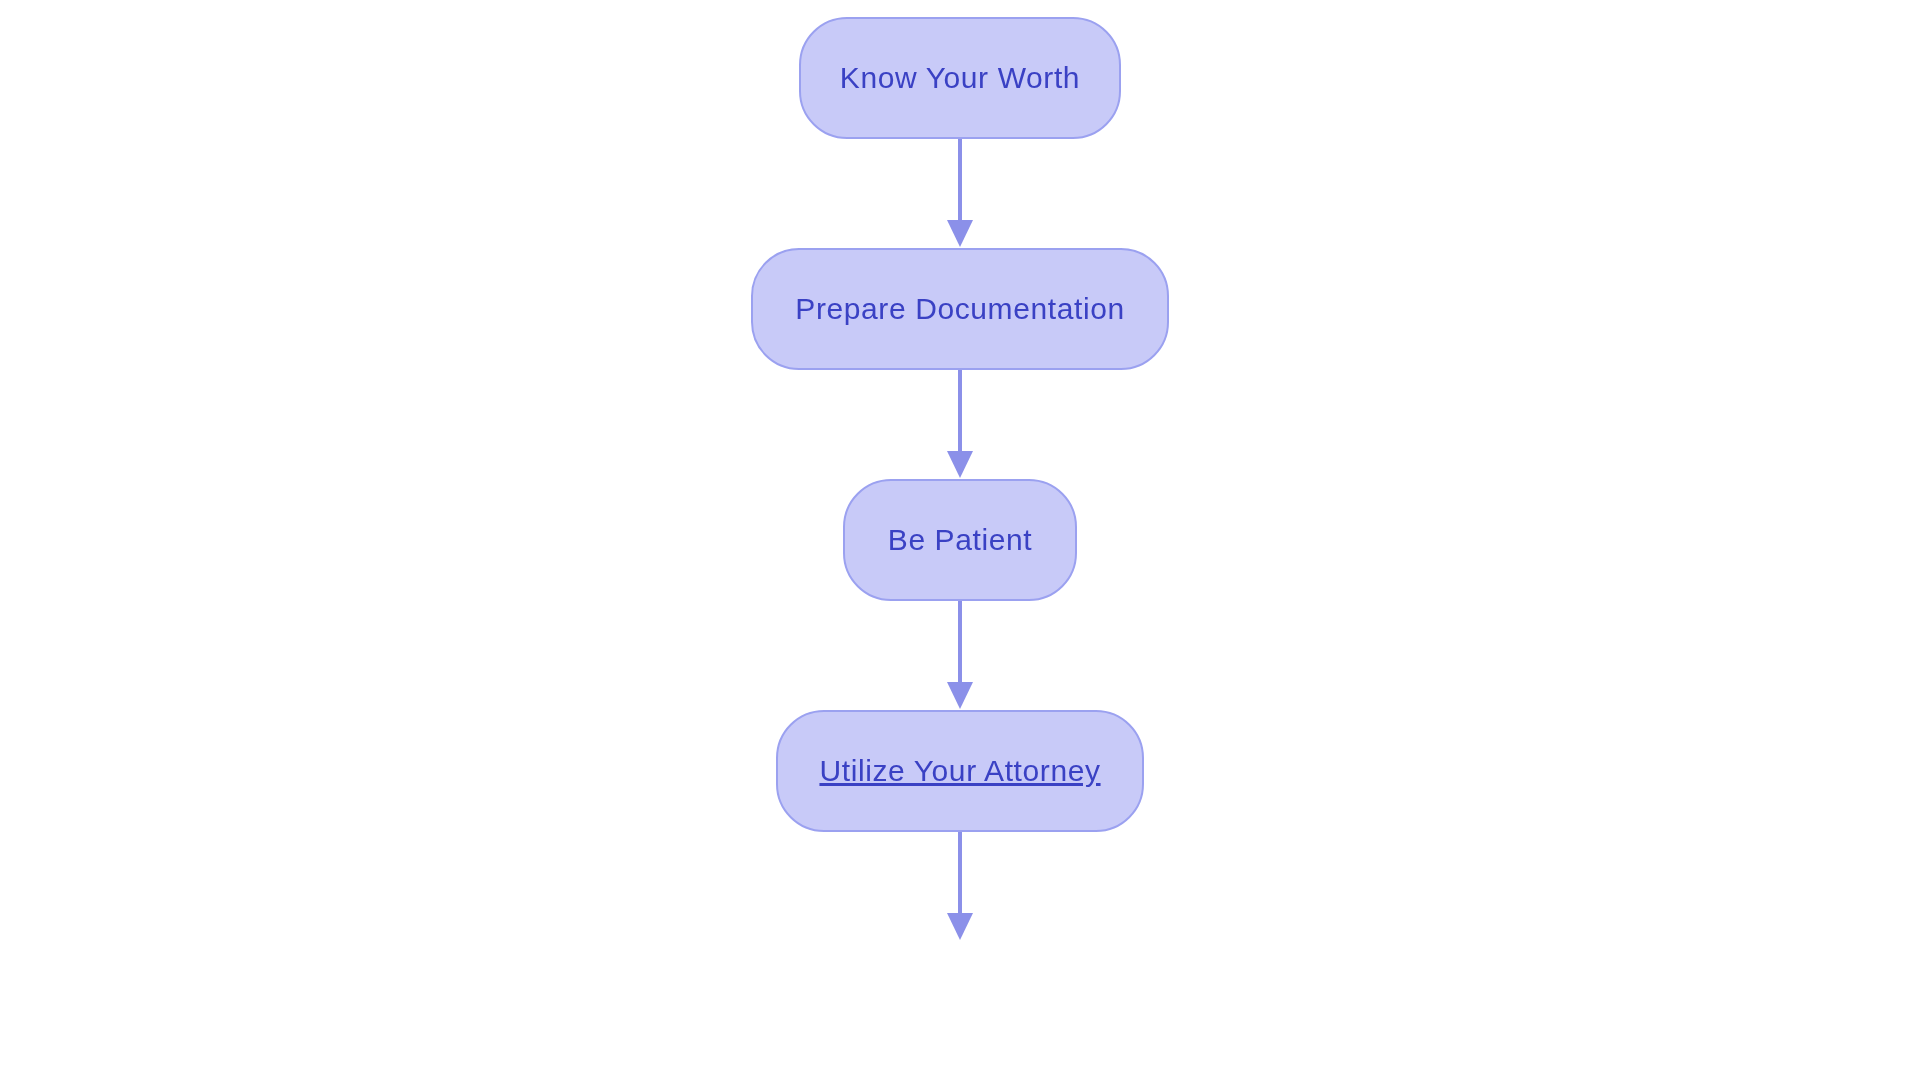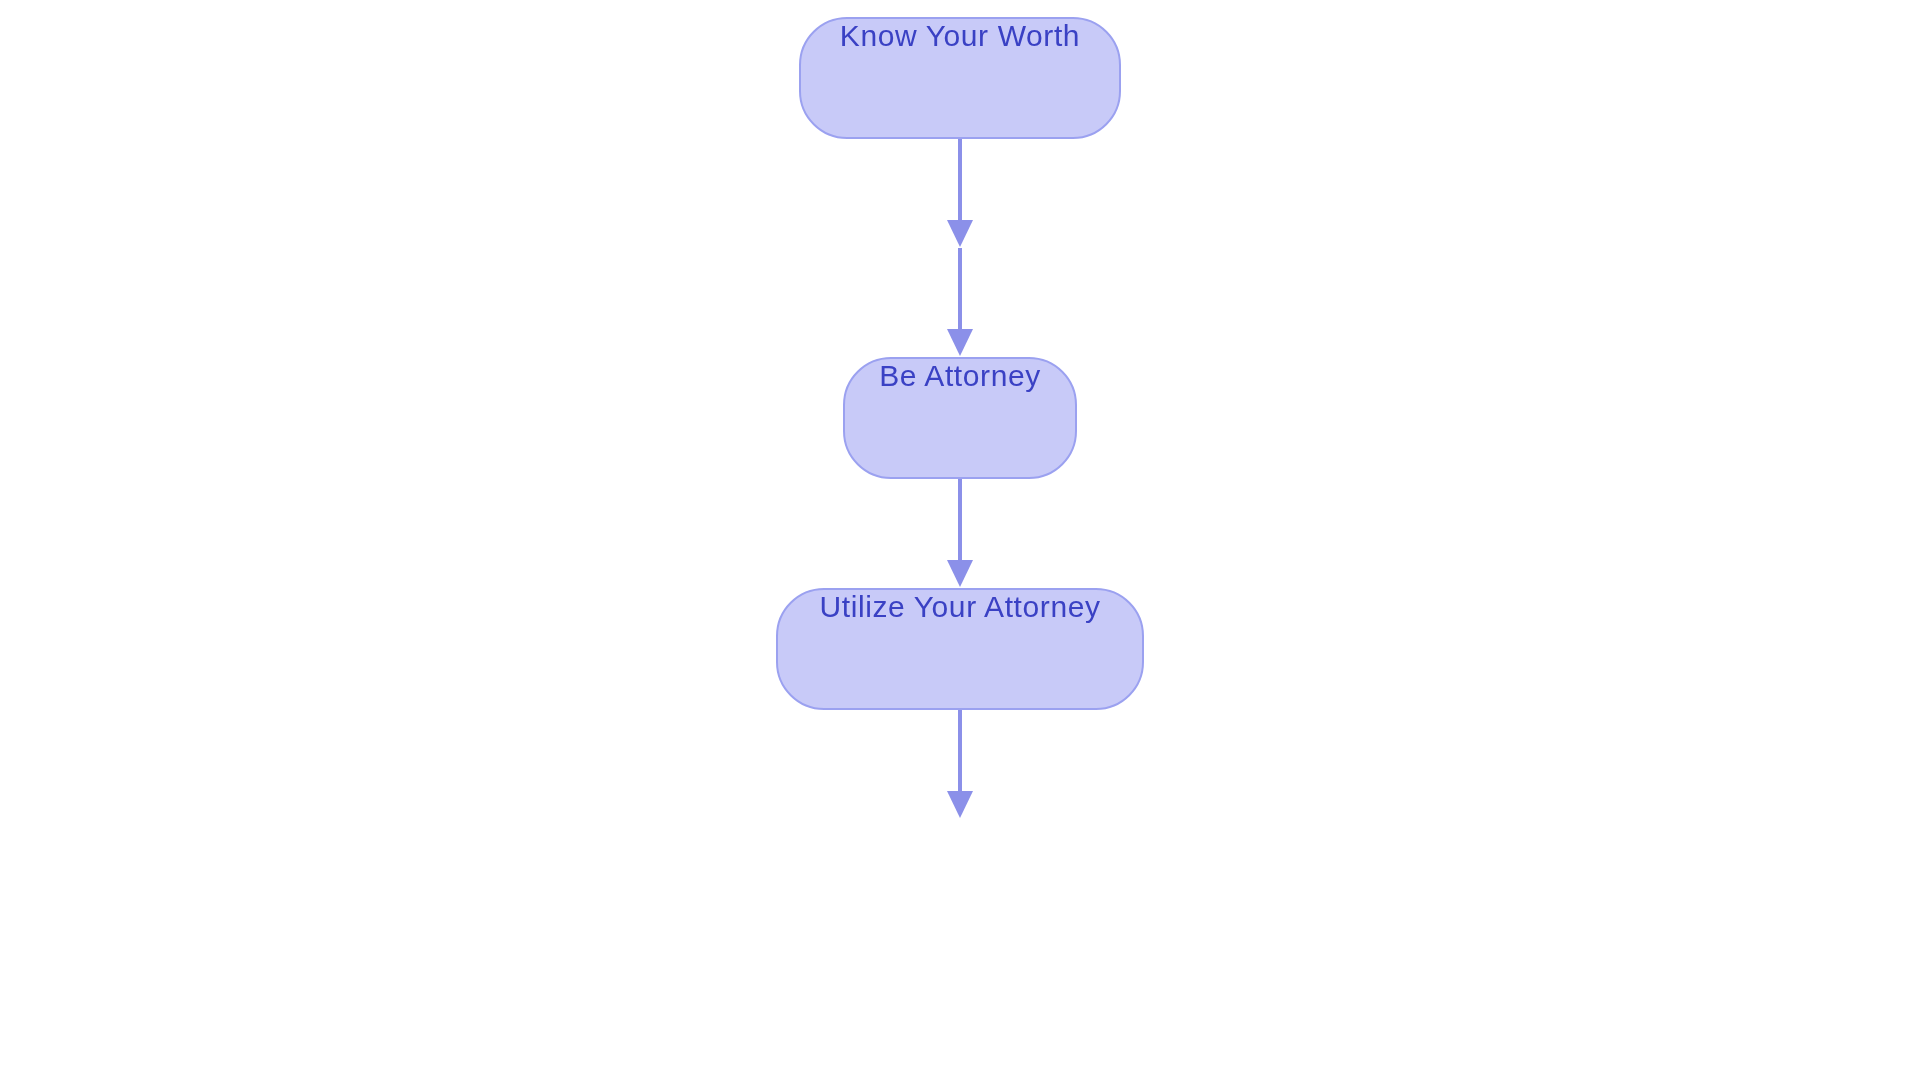--- a/index.html
+++ b/index.html
@@ -34,29 +34,29 @@
   }
   .node {
     height: 122px;
     border: 2px solid var(--node-border);
     border-radius: 48px;
     background: var(--node-fill);
     color: var(--node-text);
     font-size: 30px;
     letter-spacing: 0.02em;
     display: flex;
-    align-items: flex-start;
+    align-items: center;
     justify-content: center;
     white-space: nowrap;
     flex: 0 0 auto;
   }
   .node.w1 { width: 322px; }
   .node.w2 { width: 418px; }
   .node.w3 { width: 234px; }
-  .node.w4 { width: 368px; }
+  .node.w4 { width: 368px; text-decoration: underline; }
   .node.w5 { width: 333px; }
   .connector {
     height: 109px;
     display: flex;
     flex-direction: column;
     align-items: center;
     flex: 0 0 auto;
   }
   .connector .line {
     width: 4px;
@@ -79,28 +79,31 @@
 
     <div class="node w1">
       <span>Know Your Worth</span>
     </div>
 
     <div class="connector">
       <div class="line"></div>
       <div class="head"></div>
     </div>
 
+    <div class="node w2">
+      <span>Prepare Documentation</span>
+    </div>
 
     <div class="connector">
       <div class="line"></div>
       <div class="head"></div>
     </div>
 
     <div class="node w3">
-      <span>Be Attorney</span>
+      <span>Be Patient</span>
     </div>
 
     <div class="connector">
       <div class="line"></div>
       <div class="head"></div>
     </div>
 
     <div class="node w4">
       <span>Utilize Your Attorney</span>
     </div>

